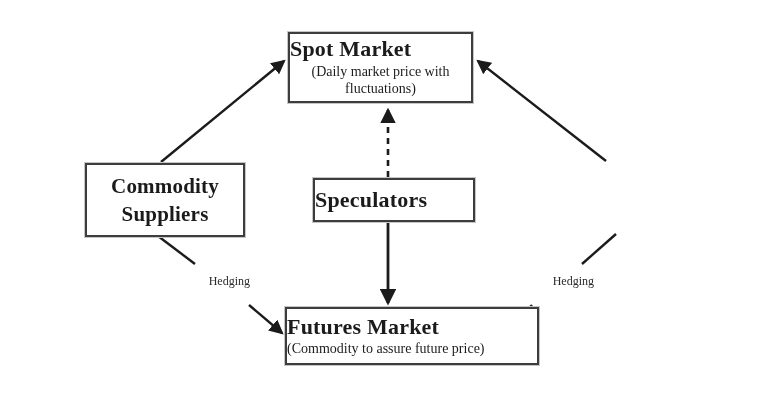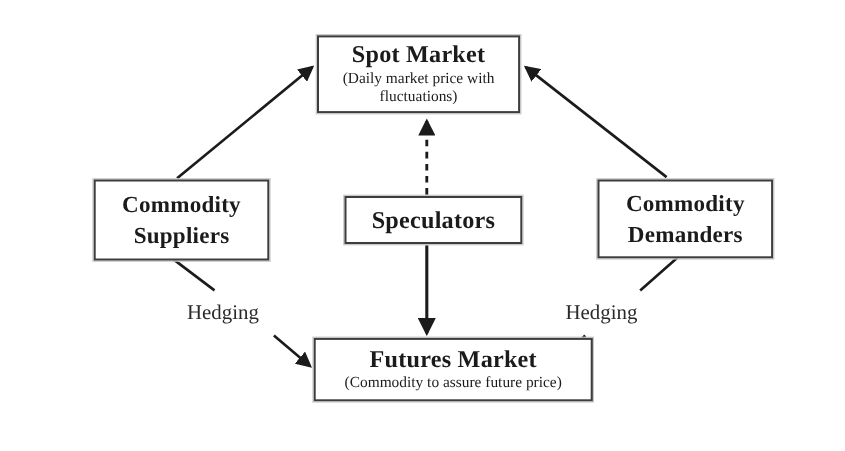--- a/index.html
+++ b/index.html
@@ -23,21 +23,21 @@
     height: 410px;
   }
   .node {
     position: absolute;
     box-sizing: border-box;
     background: #ffffff;
     border: 2px solid #3d3d3d;
     outline: 1px solid #c6c6c6;
     display: flex;
     flex-direction: column;
-    align-items: center;
+    align-items: flex-start;
     justify-content: center;
     text-align: center;
   }
   .node-title {
     font-weight: bold;
     font-size: 22px;
     line-height: 1.1;
     letter-spacing: 0.2px;
   }
   .node-title.two-line {
@@ -51,22 +51,22 @@
   }
   #node-spot      { left: 288px; top: 32px;  width: 185px; height: 71px; }
   #node-spot .node-sub { padding: 0 14px; }
   #node-suppliers { left: 85px;  top: 163px; width: 160px; height: 74px; }
   #node-speculators { left: 313px; top: 178px; width: 162px; height: 44px; }
   #node-demanders { left: 543px; top: 163px; width: 160px; height: 72px; }
   #node-futures   { left: 285px; top: 307px; width: 254px; height: 58px; }
   .edge-label {
     position: absolute;
     width: 80px;
-    font-size: 19px;
-    text-align: left;
+    font-size: 12px;
+    text-align: right;
     color: #2a2a2a;
   }
   #label-hedging-left  { left: 170px; top: 274px; }
   #label-hedging-right { left: 514px; top: 274px; }
 </style>
 </head>
 <body>
 
 <div id="stage">
 
@@ -100,23 +100,20 @@
   </div>
 
   <div class="node" id="node-suppliers">
     <div class="node-title two-line">Commodity Suppliers</div>
   </div>
 
   <div class="node" id="node-speculators">
     <div class="node-title">Speculators</div>
   </div>
 
-  <div class="node" id="node-demanders">
-    <div class="node-title two-line">Commodity Demanders</div>
-  </div>
 
   <div class="node" id="node-futures">
     <div class="node-title">Futures Market</div>
     <div class="node-sub">(Commodity to assure future price)</div>
   </div>
 
   <div class="edge-label" id="label-hedging-left">Hedging</div>
 
   <div class="edge-label" id="label-hedging-right">Hedging</div>
 

